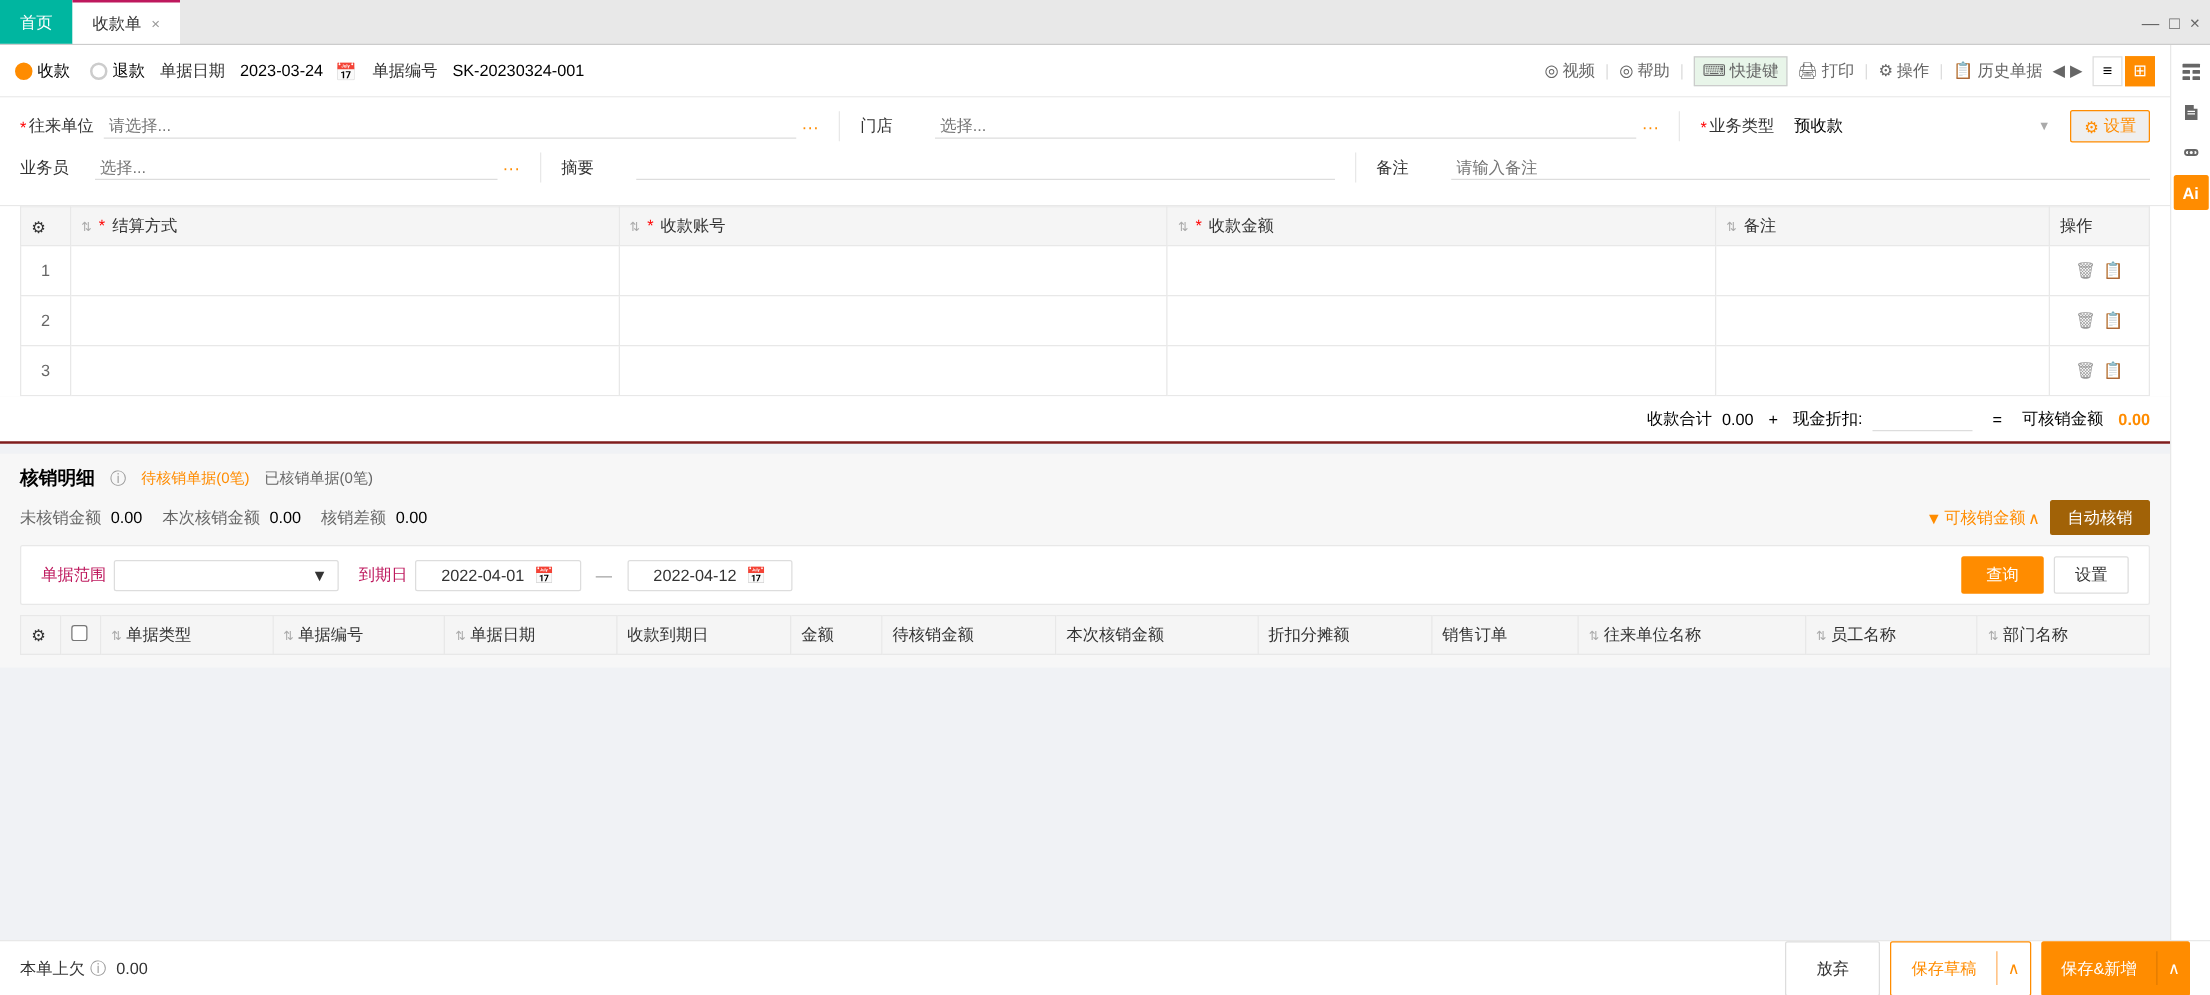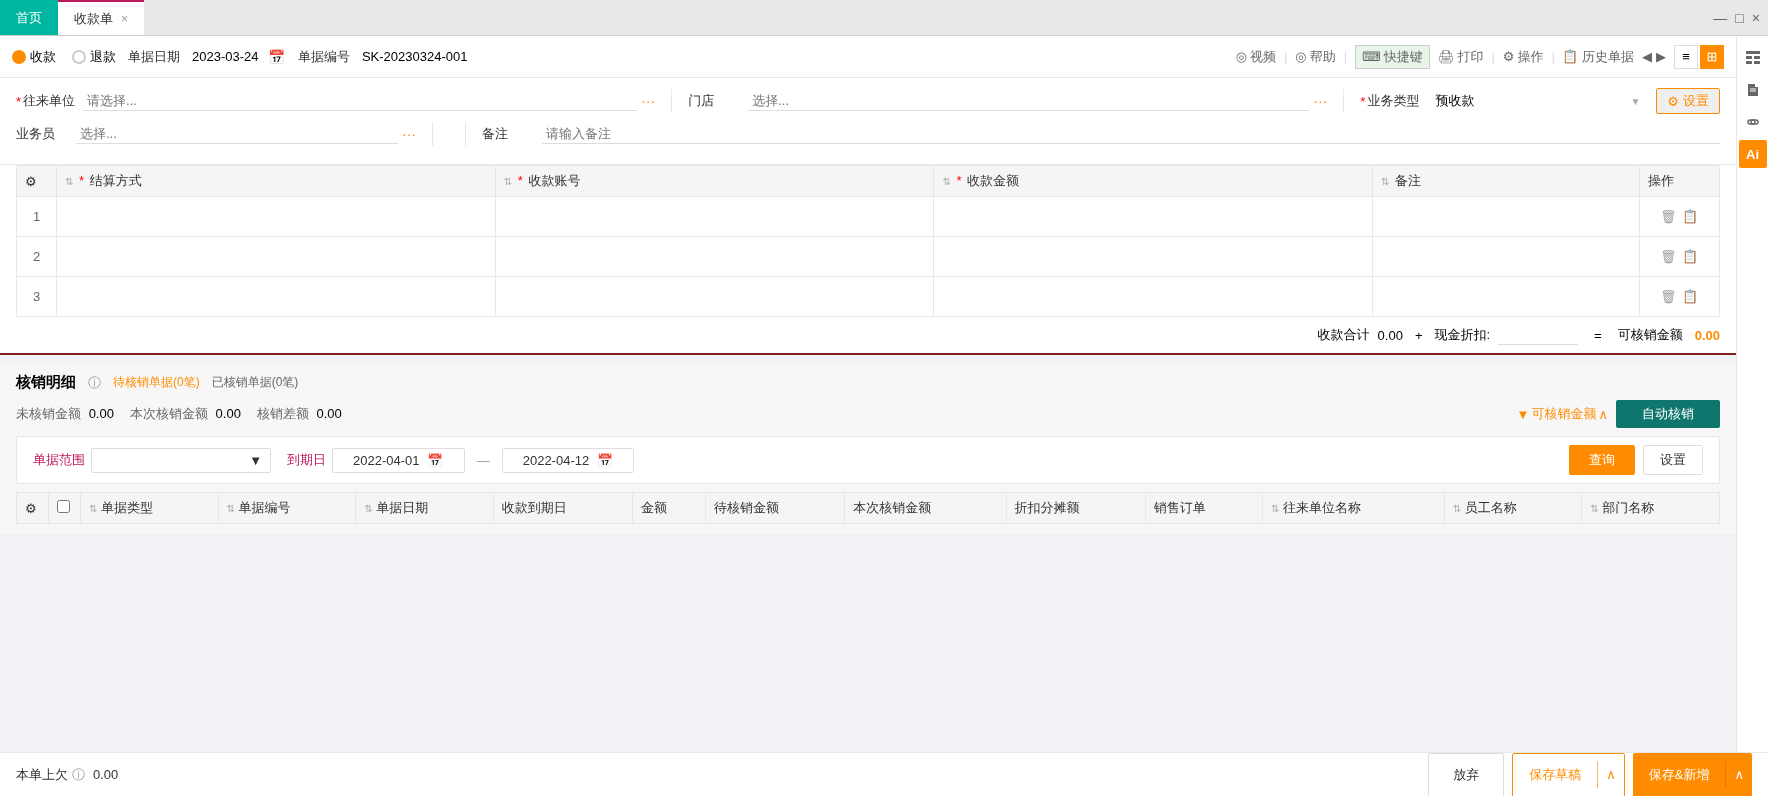--- a/index.html
+++ b/index.html
@@ -85,21 +85,21 @@
     }
     .summary-input { border: none; border-bottom: 1px solid #ddd; width: 80px; padding: 2px 4px; outline: none; }
 
     
     .verify-section { background: #f7f7f7; padding: 10px 16px; margin-top: 8px; }
     .verify-header { display: flex; align-items: center; gap: 12px; margin-bottom: 8px; }
     .verify-stats { display: flex; align-items: center; gap: 16px; margin-bottom: 8px; }
     .verify-right { margin-left: auto; display: flex; align-items: center; gap: 8px; }
     .more-conditions-btn { color: #ff8c00; cursor: pointer; display: flex; align-items: center; gap: 2px; font-size: 12px; }
     .auto-verify-btn {
-      background: #0f766e; color: #fff; border: none; padding: 5px 26px;
+      background: #a16207; color: #fff; border: none; padding: 5px 14px;
       border-radius: 2px; cursor: pointer; font-size: 13px;
     }
 
     
     .filter-row {
       background: #fff; padding: 8px 16px; display: flex; align-items: center;
       gap: 16px; border: 1px solid #e8e8e8; border-radius: 2px; margin-bottom: 8px;
     }
     .filter-field { display: flex; align-items: center; gap: 6px; }
     .filter-label { color: #be185d; white-space: nowrap; }
@@ -286,20 +286,24 @@
         </button>
       </div>
     </div>
     <div class="form-row">
       <div class="form-field" style="max-width:400px;">
         <span class="form-field-label">业务员</span>
         <input class="form-input" type="text" placeholder="选择..." style="">
         <span class="form-more">···</span>
       </div>
       <div class="form-divider"></div>
+      <div class="form-field">
+        <span class="form-field-label">摘要</span>
+        <input class="form-input" type="text" style="">
+      </div>
       <div class="form-divider"></div>
       <div class="form-field">
         <span class="form-field-label">备注</span>
         <input class="form-input" type="text" placeholder="请输入备注" style="">
       </div>
     </div>
   </div>
 
   <div class="table-container">
     <table class="data-table">

